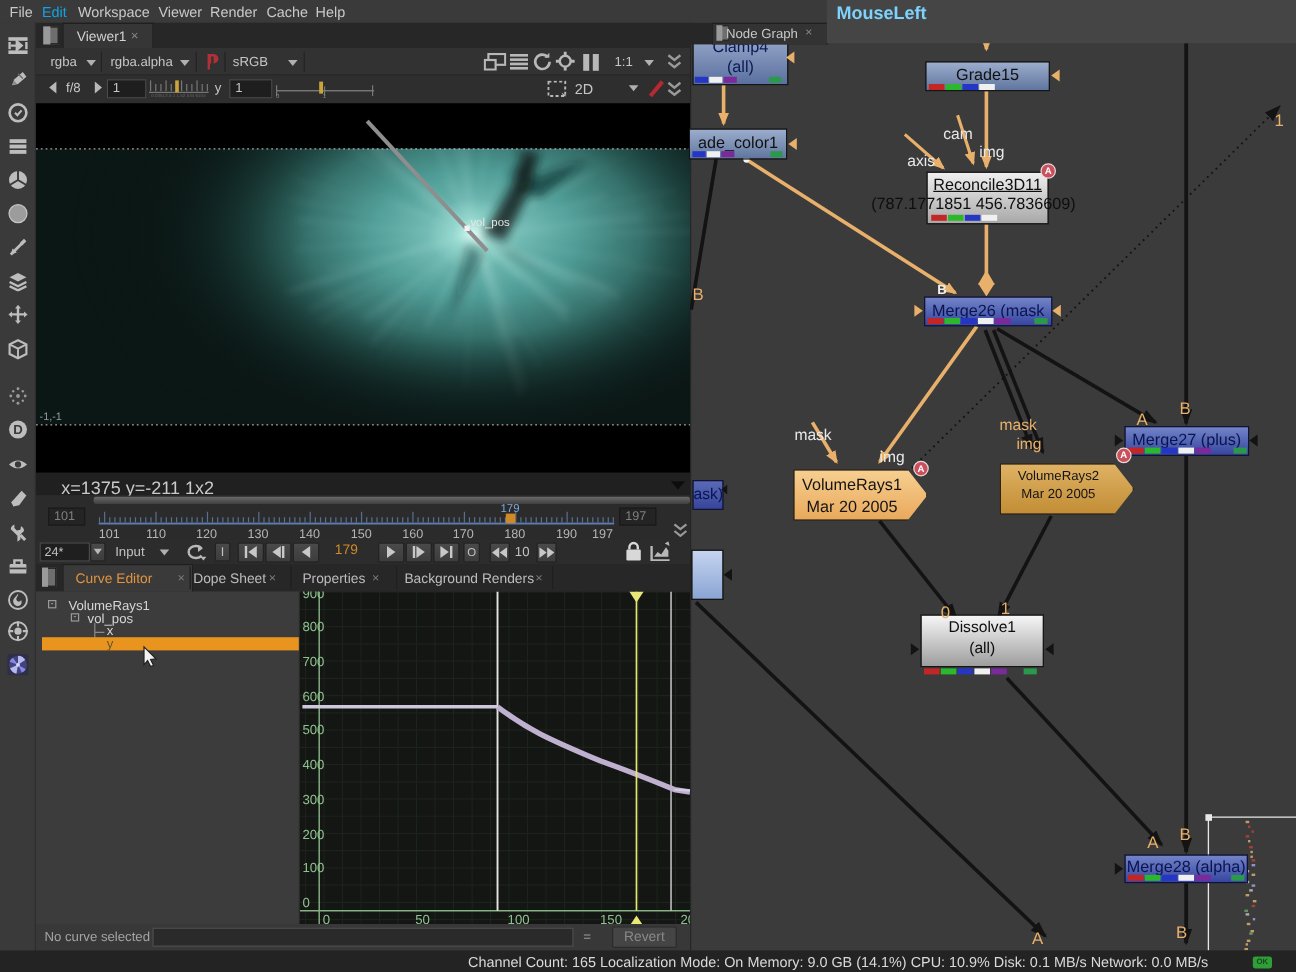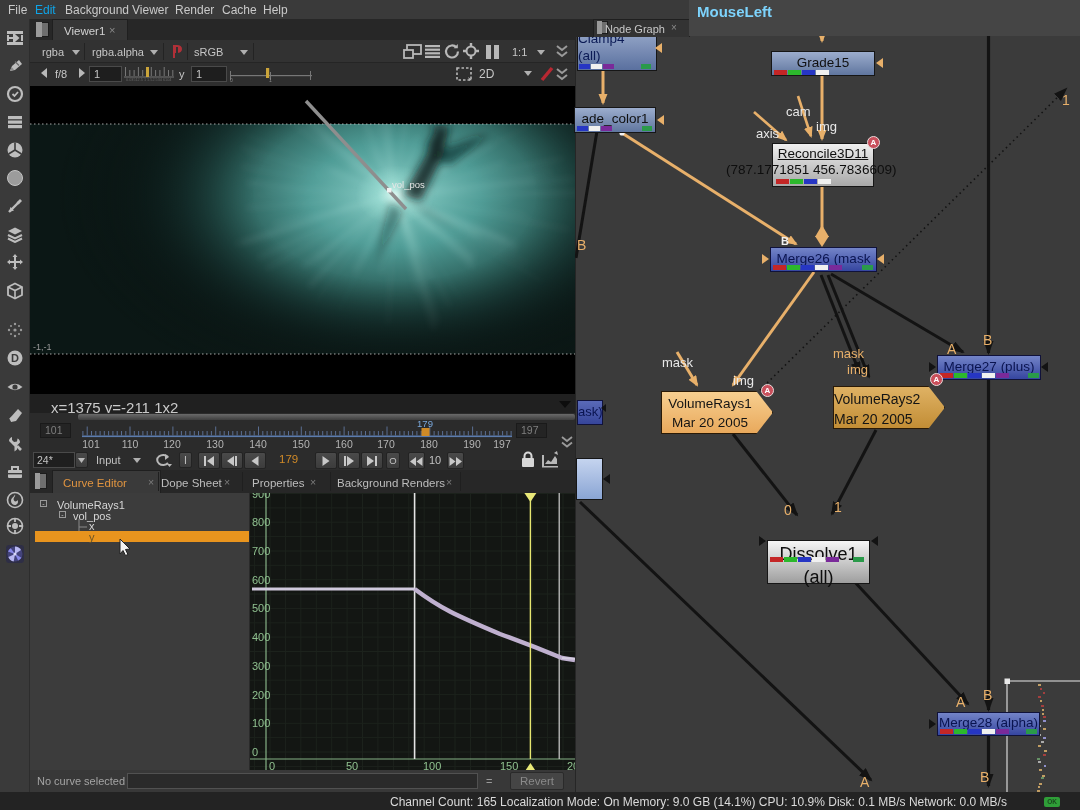--- a/index.html
+++ b/index.html
@@ -4,21 +4,21 @@
 html,body{width:1080px;height:810px;overflow:hidden;background:#393939;
 font-family:"Liberation Sans",sans-serif;position:relative}
 .t{position:absolute;white-space:nowrap}
 .ch{position:absolute;display:flex;gap:1px}
 .ch i{display:block;height:5px}
 .badge{position:absolute;width:13px;height:13px;border-radius:50%;background:#c9505c;border:1px solid #e9dada;color:#fff;font-size:8px;font-weight:bold;text-align:center;line-height:12px}
 </style></head><body>
 <div style="position:absolute;left:0px;top:0px;width:1080px;height:19px;background:#3a3a3a;"></div>
 <div class="t" style="left:8px;top:3px;font-size:12px;color:#c9c9c9">File</div>
 <div class="t" style="left:35px;top:3px;font-size:12px;color:#0ea5e9">Edit</div>
-<div class="t" style="left:65px;top:3px;font-size:12px;color:#c9c9c9">Background</div>
+<div class="t" style="left:65px;top:3px;font-size:12px;color:#c9c9c9">Workspace</div>
 <div class="t" style="left:132px;top:3px;font-size:12px;color:#c9c9c9">Viewer</div>
 <div class="t" style="left:175px;top:3px;font-size:12px;color:#c9c9c9">Render</div>
 <div class="t" style="left:222px;top:3px;font-size:12px;color:#c9c9c9">Cache</div>
 <div class="t" style="left:263px;top:3px;font-size:12px;color:#c9c9c9">Help</div>
 <div style="position:absolute;left:0px;top:19px;width:30px;height:791px;background:#3a3a3a;border-right:1px solid #2d2d2d;"></div>
 <svg style="position:absolute;left:6px;top:29px" width="18" height="18" viewBox="0 0 18 18">
     <rect x="1" y="2" width="16" height="3" fill="#bdbdbd"></rect>
     <rect x="1" y="13" width="16" height="3" fill="#bdbdbd"></rect>
     <rect x="1" y="6" width="2" height="6" fill="#bdbdbd"></rect>
     <rect x="15" y="6" width="2" height="6" fill="#bdbdbd"></rect>
@@ -716,21 +716,21 @@
     <rect x="462" y="739" width="3" height="2" fill="#6a9a6a" opacity="0.9"></rect>
     <rect x="463" y="742" width="3" height="2" fill="#b8b8b8" opacity="0.9"></rect>
     <rect x="469" y="746" width="2" height="2" fill="#9a9adc" opacity="0.9"></rect>
     <rect x="464" y="750" width="3" height="2" fill="#d0a868" opacity="0.9"></rect>
     <rect x="467" y="756" width="3" height="2" fill="#d0a868" opacity="0.9"></rect>
     <rect x="466" y="758" width="3" height="2" fill="#6a9a6a" opacity="0.9"></rect>
     <rect x="464" y="764" width="3" height="2" fill="#d0a868" opacity="0.9"></rect>
     <rect x="463" y="767" width="2" height="2" fill="#d0a868" opacity="0.9"></rect>
     <rect x="462" y="771" width="3" height="2" fill="#d0a868" opacity="0.9"></rect>
   </svg>
-<div style="position:absolute;left:577px;top:29px;width:80px;height:42px;background:linear-gradient(#98a9ca,#5a709f);border:1px solid #161616;text-align:left;color:#0b1a55;font-size:13.5px;line-height:1.25;padding-top:1px;">Clamp4<br>(all)</div>
+<div style="position:absolute;left:577px;top:29px;width:80px;height:42px;background:linear-gradient(#98a9ca,#5a709f);border:1px solid #161616;text-align:center;color:#0b1a55;font-size:13.5px;line-height:1.25;padding-top:1px;">Clamp4<br>(all)</div>
 <div class="ch" style="left:579px;top:64px">
     <i style="background:#2636c4;width:11px"></i>
     <i style="background:#f0f0f0;width:11px"></i>
     <i style="background:#7a2a9a;width:11px"></i>
   </div>
 <div class="ch" style="left:641px;top:64px">
     <i style="background:#2a9a4a;width:10px"></i>
   </div>
 <div class="t" style="left:655px;top:43px;width:0;height:0;border-top:5px solid transparent;border-bottom:5px solid transparent;border-right:7px solid #e8b06a"></div>
 <div style="position:absolute;left:771px;top:51px;width:104px;height:25px;background:linear-gradient(#9cadcd,#60769f);border:1px solid #161616;text-align:center;color:#101010;font-size:13.5px;line-height:21px;">Grade15</div>
@@ -781,23 +781,23 @@
     <i style="background:#f0f0f0;width:13px"></i>
     <i style="background:#7a2a9a;width:13px"></i>
   </div>
 <div class="ch" style="left:1028px;top:373px">
     <i style="background:#2a9a4a;width:11px"></i>
   </div>
 <div class="t" style="left:929px;top:362px;width:0;height:0;border-top:5px solid transparent;border-bottom:5px solid transparent;border-left:7px solid #131313"></div>
 <div class="t" style="left:1041px;top:362px;width:0;height:0;border-top:5px solid transparent;border-bottom:5px solid transparent;border-right:7px solid #131313"></div>
 <div style="position:absolute;left:661px;top:391px;width:112px;height:43px;background:linear-gradient(#f7cf90,#e9a95c);border:1px solid #2a1a06;clip-path:polygon(0 0,85% 0,100% 50%,85% 100%,0 100%);text-align:center;color:#141414;font-size:13.5px;line-height:1.4;padding:3px 14px 0 0;">VolumeRays1<br>Mar 20 2005</div>
 <div class="badge" style="left:761px;top:384px">A</div>
-<div style="position:absolute;left:833px;top:386px;width:112px;height:43px;background:linear-gradient(#dfb264,#c28d35);border:1px solid #2a1a06;clip-path:polygon(0 0,85% 0,100% 50%,85% 100%,0 100%);color:#141414;font-size:14px;line-height:1.4;padding:3px 14px 0 0;">VolumeRays2<br>Mar 20 2005</div>
+<div style="position:absolute;left:833px;top:386px;width:112px;height:43px;background:linear-gradient(#dfb264,#c28d35);border:1px solid #2a1a06;clip-path:polygon(0 0,85% 0,100% 50%,85% 100%,0 100%);text-align:center;color:#141414;font-size:11px;line-height:1.4;padding:3px 14px 0 0;">VolumeRays2<br>Mar 20 2005</div>
 <div class="badge" style="left:930px;top:373px">A</div>
-<div style="position:absolute;left:767px;top:540px;width:103px;height:44px;background:linear-gradient(#f6f6f6,#9e9e9e);border:1px solid #161616;text-align:center;color:#0e0e0e;font-size:18px;line-height:1.3;padding-top:2px;">Dissolve1<br>(all)</div>
+<div style="position:absolute;left:767px;top:512px;width:103px;height:44px;background:linear-gradient(#f6f6f6,#9e9e9e);border:1px solid #161616;text-align:center;color:#0e0e0e;font-size:13px;line-height:1.3;padding-top:2px;">Dissolve1<br>(all)</div>
 <div class="ch" style="left:770px;top:557px">
     <i style="background:#c42626;width:13px"></i>
     <i style="background:#2cb82c;width:13px"></i>
     <i style="background:#2636c4;width:13px"></i>
     <i style="background:#f0f0f0;width:13px"></i>
     <i style="background:#7a2a9a;width:13px"></i>
   </div>
 <div class="ch" style="left:853px;top:557px">
     <i style="background:#2a9a4a;width:11px"></i>
   </div>

